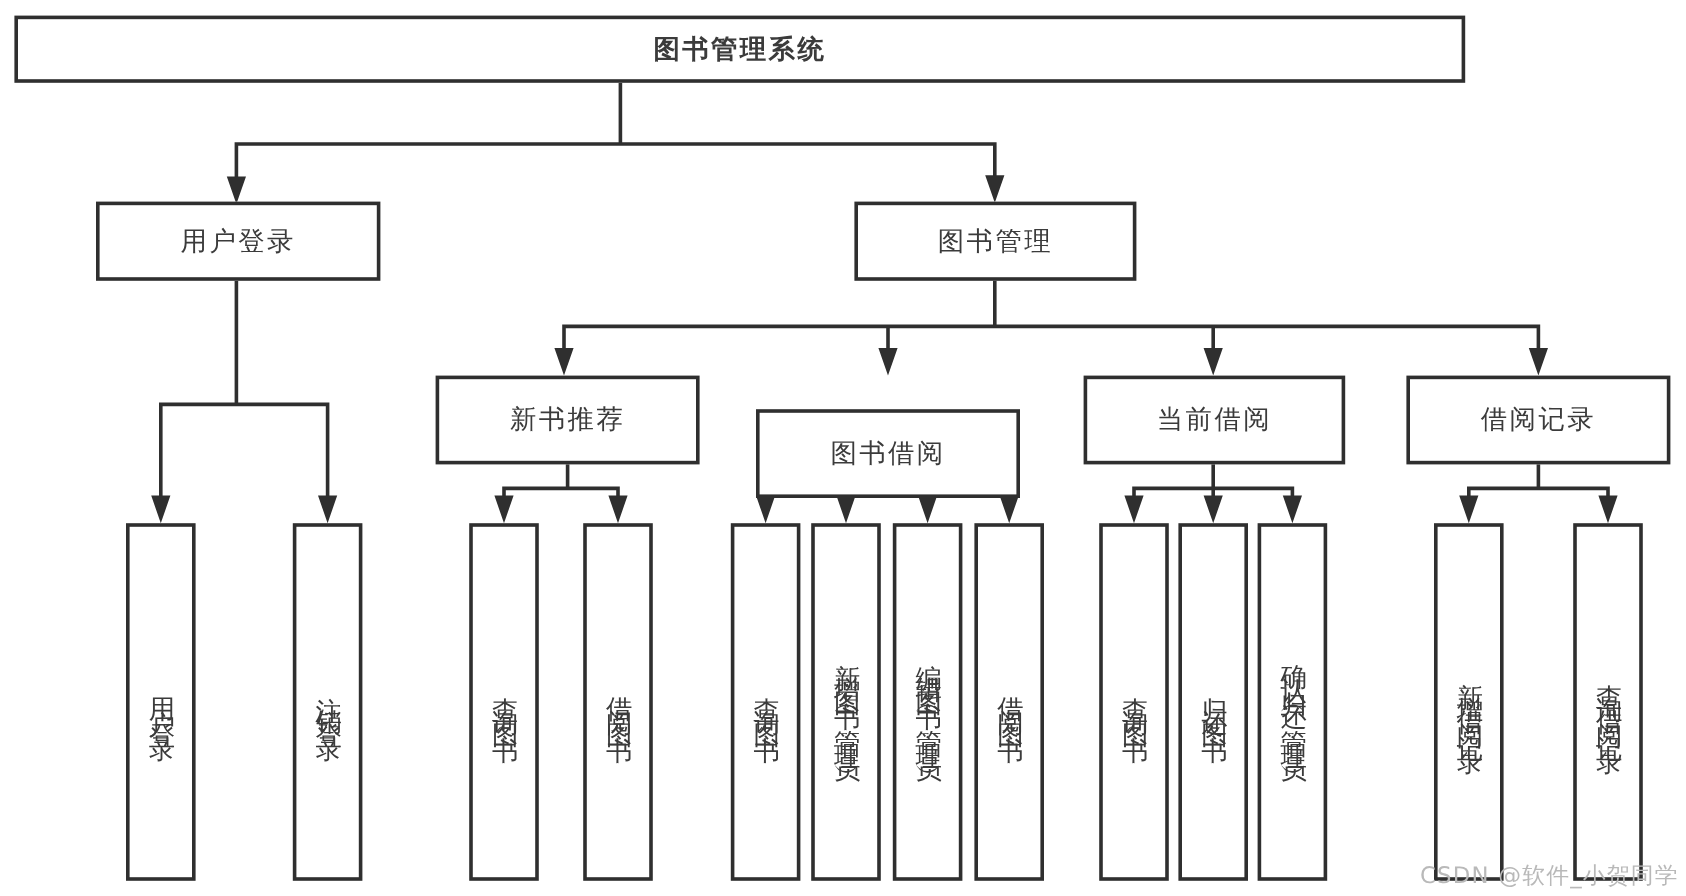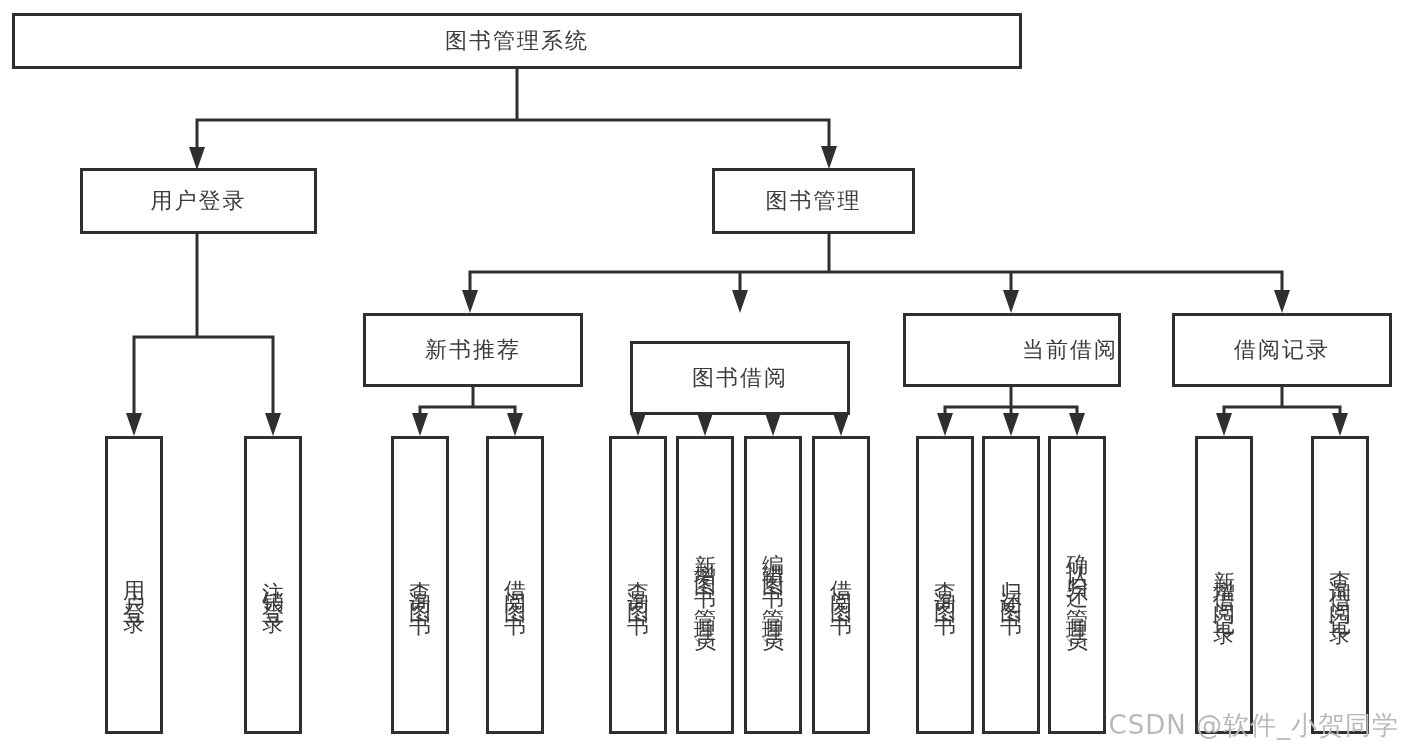--- a/index.html
+++ b/index.html
@@ -30,21 +30,21 @@
     border: 3px solid #2f2f2f;
     display: flex;
     align-items: center;
     justify-content: center;
     color: #3b3b3b;
     font-size: 22px;
     letter-spacing: 2px;
     z-index: 2;
   }
   .root {
-    left: 12px; top: 13px; width: 1010px; height: 56px;
+    left: 12px; top: 13px; width: 1209px; height: 56px; font-weight: bold;
   }
   .l2 {
     top: 168px; width: 237px; height: 66px;
   }
   .l3 {
     top: 313px; width: 220px; height: 74px;
   }
   .leaf {
     top: 436px; width: 58px; height: 298px;
   }
@@ -53,21 +53,21 @@
     text-orientation: mixed;
     white-space: nowrap;
     letter-spacing: 11px;
     font-size: 22px;
     line-height: 1;
   }
   .watermark {
     position: absolute;
     right: 6px;
     bottom: 4px;
-    font-size: 26px;
+    font-size: 19px;
     color: #b9b9b9;
     letter-spacing: 1px;
     z-index: 3;
     white-space: nowrap;
   }
 </style>
 </head>
 <body>
 
 <div class="canvas">
@@ -129,31 +129,31 @@
          M1332,413 L1348,413 L1340,436 Z"></path>
   </svg>
 
   <div class="node root">
     <span>图书管理系统</span>
   </div>
 
   <div class="node l2" style="left:80px;">
     <span>用户登录</span>
   </div>
-  <div class="node l2" style="left:712px; width:203px;">
+  <div class="node l2" style="left:712px; width:235px;">
     <span>图书管理</span>
   </div>
 
   <div class="node l3" style="left:363px;">
     <span>新书推荐</span>
   </div>
   <div class="node l3" style="left:630px;margin-top:28px;">
     <span>图书借阅</span>
   </div>
-  <div class="node l3" style="left:903px; width:218px;justify-content:flex-end;">
+  <div class="node l3" style="left:903px; width:218px;">
     <span>当前借阅</span>
   </div>
   <div class="node l3" style="left:1172px;">
     <span>借阅记录</span>
   </div>
 
   <div class="node leaf" style="left:105px;">
     <span class="vtext">用户登录</span>
   </div>
   <div class="node leaf" style="left:244px;">

